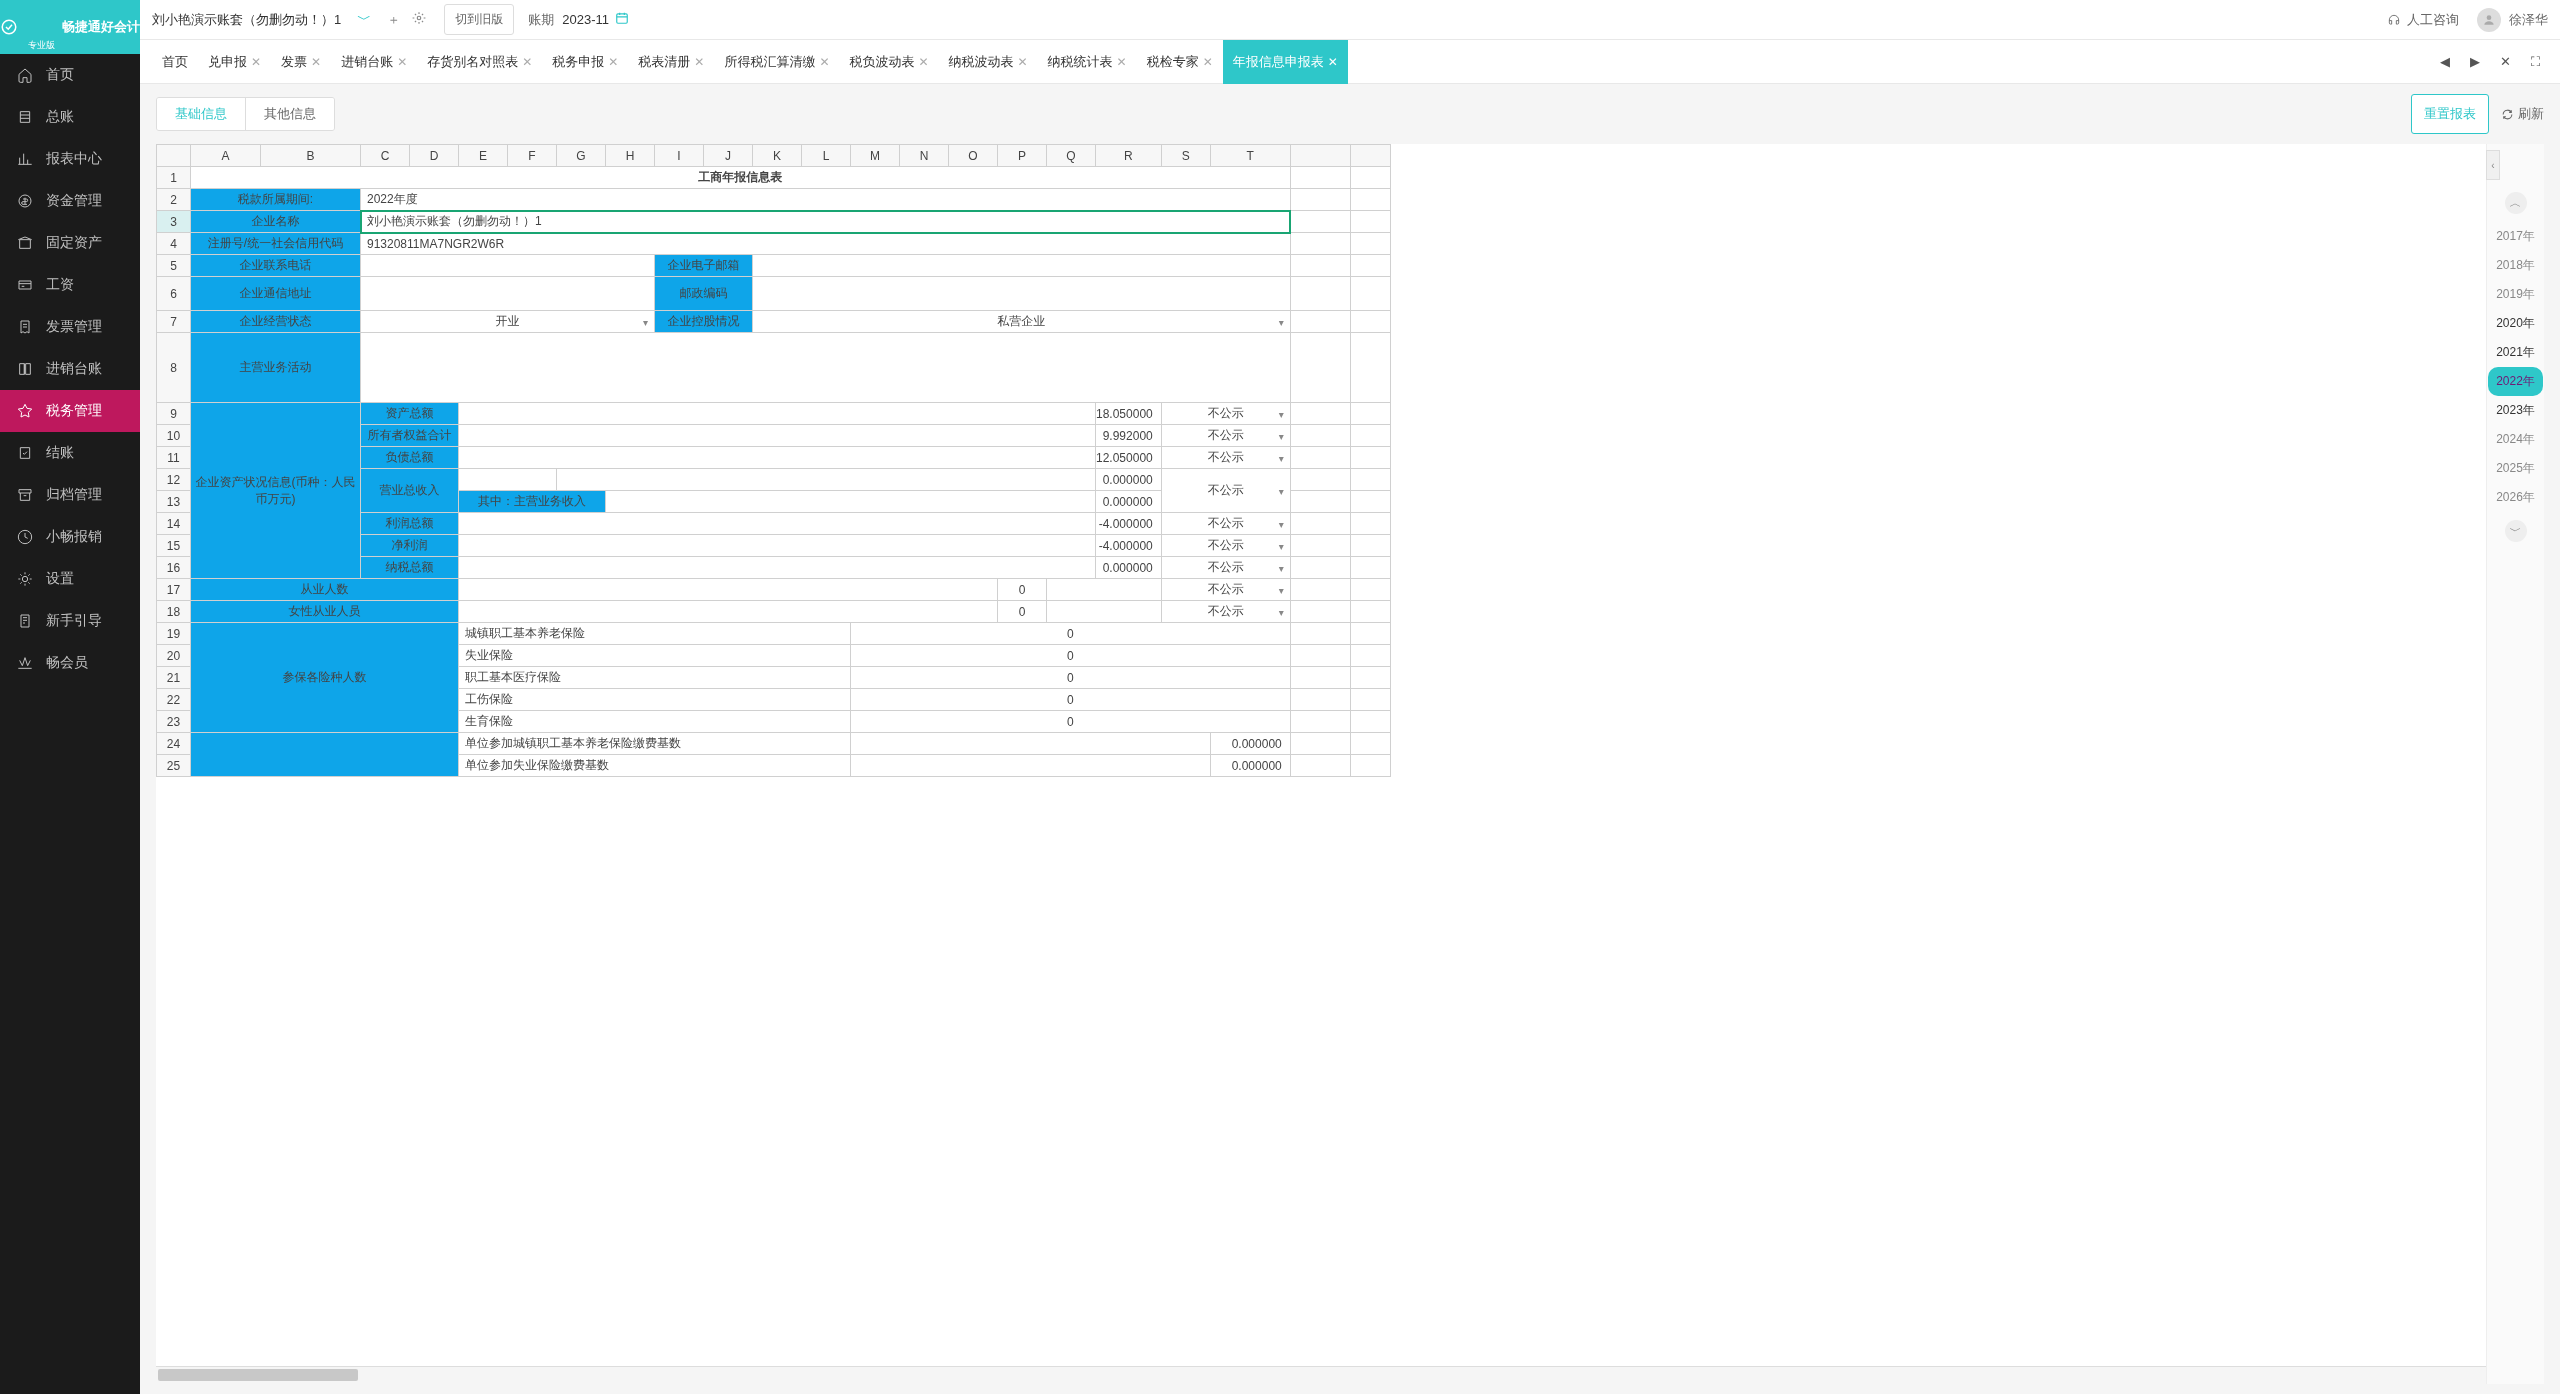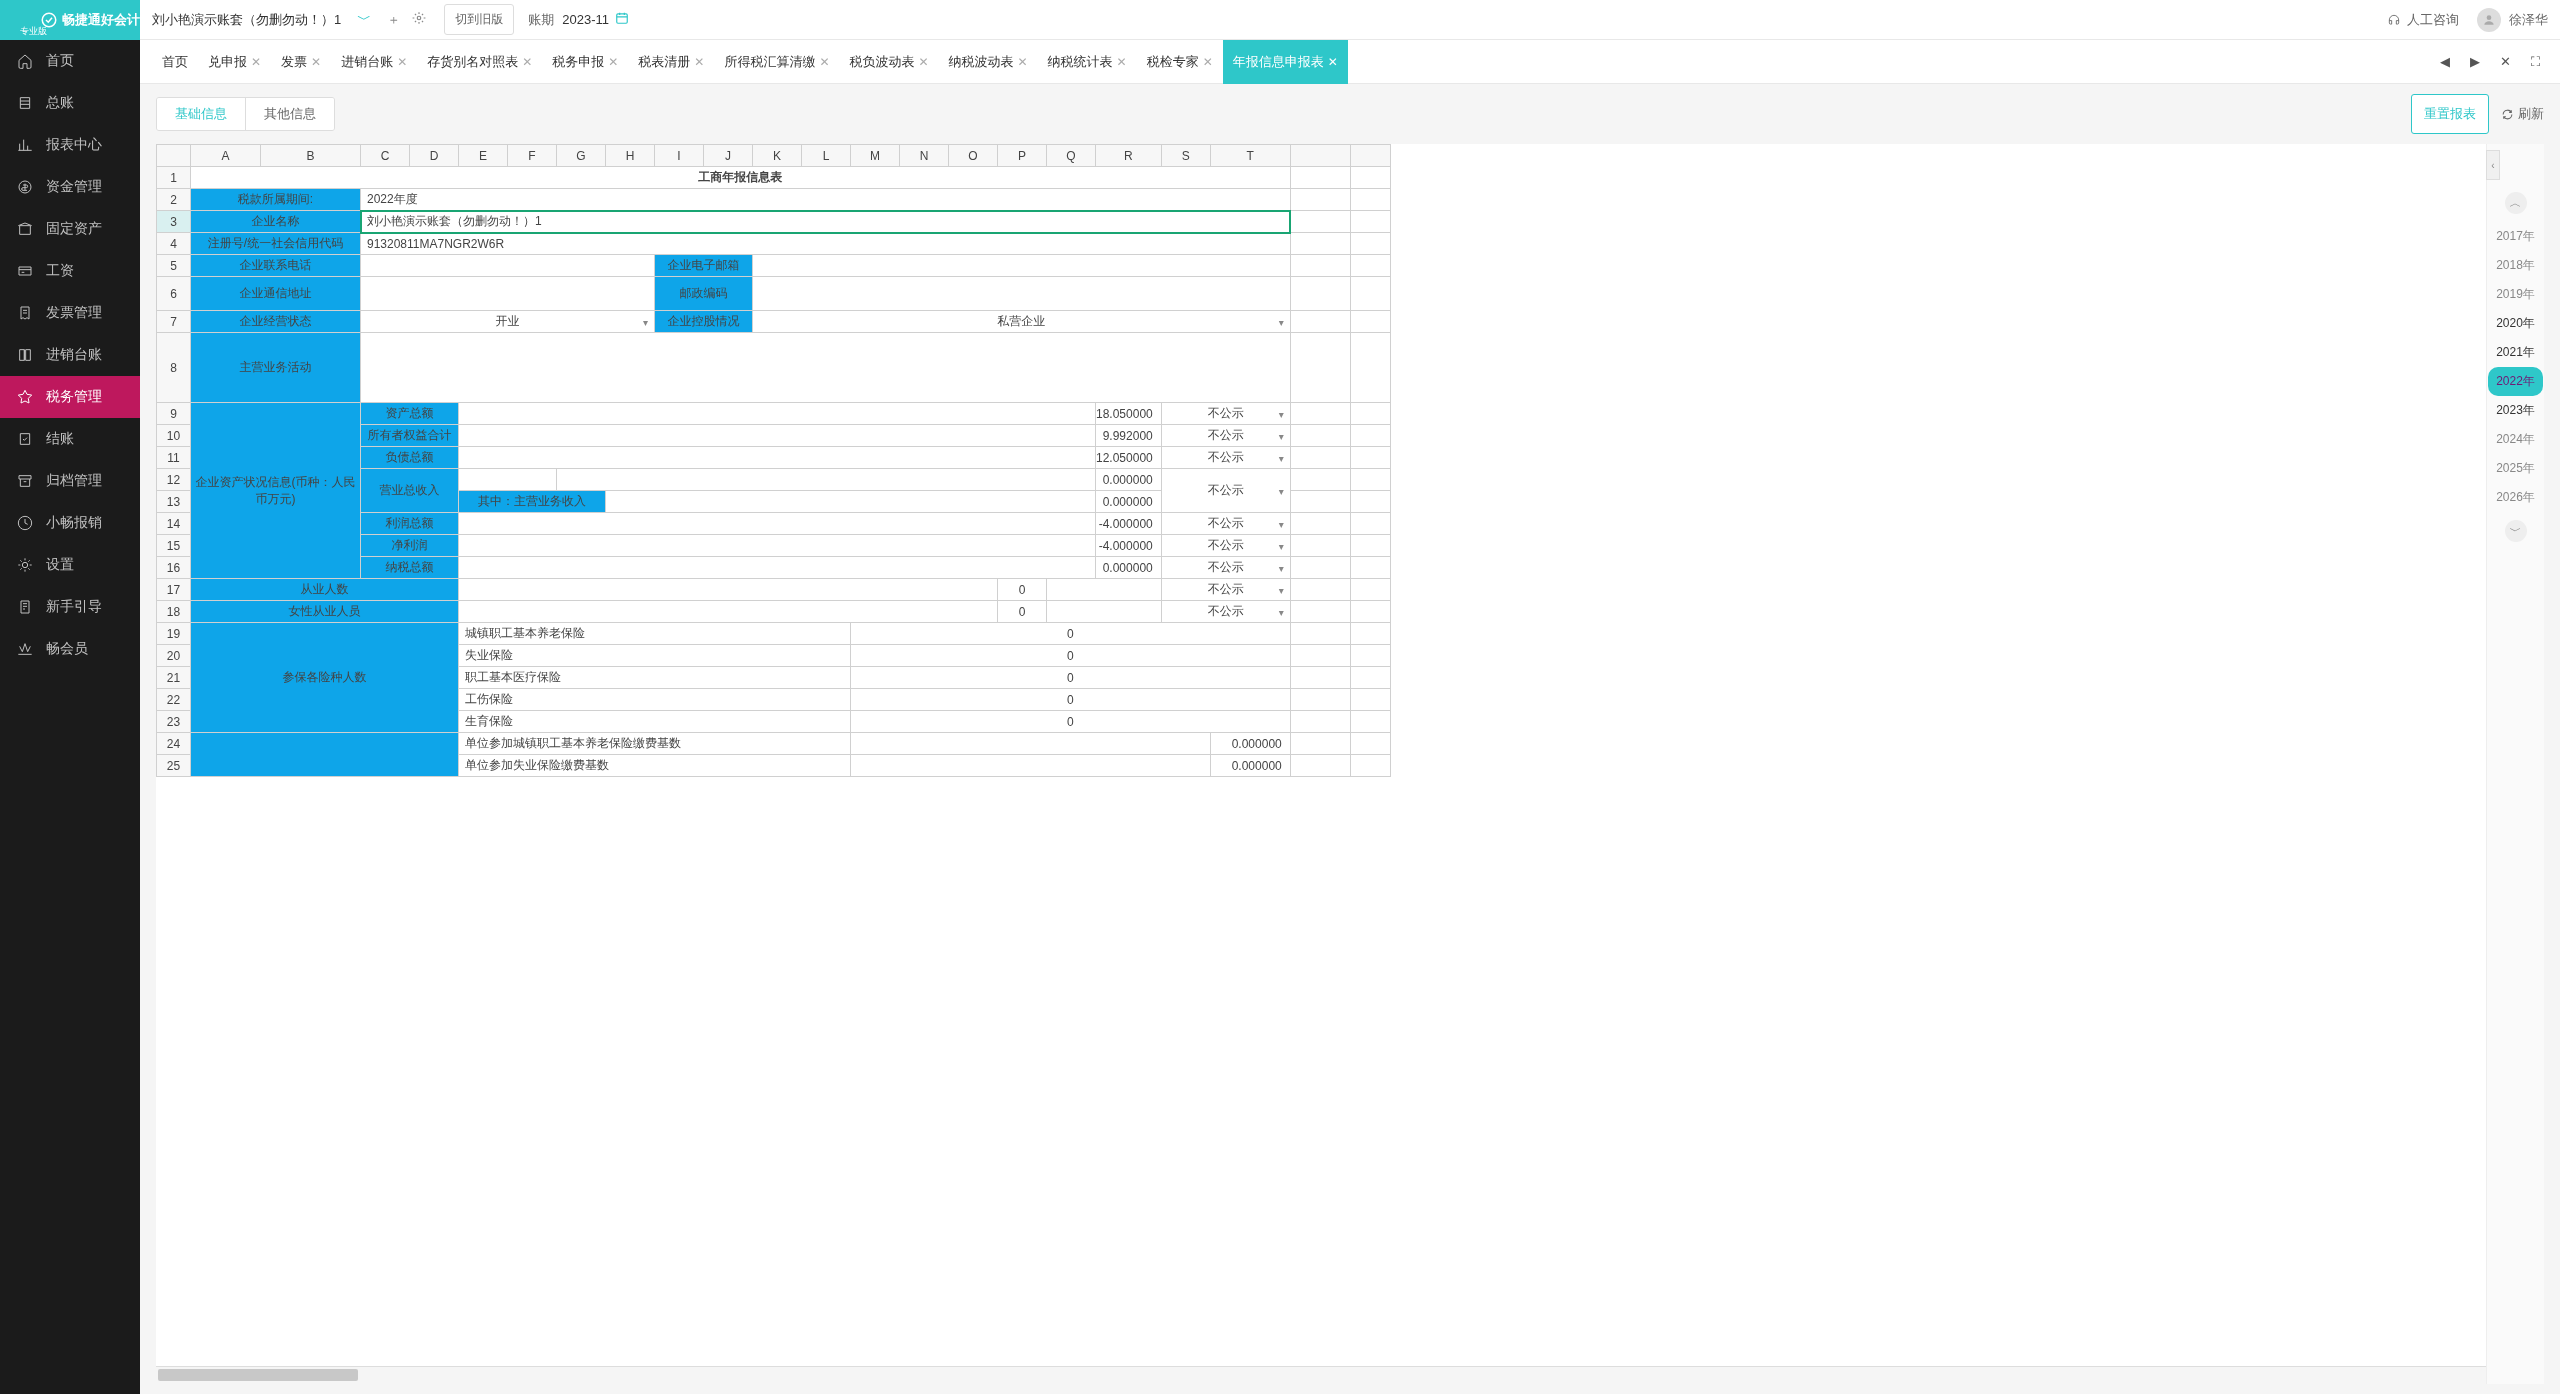--- a/index.html
+++ b/index.html
@@ -1,22 +1,22 @@
 <!DOCTYPE html>
 <html><head>
 <meta charset="utf-8">
 <style>
 * { margin: 0; padding: 0; box-sizing: border-box; font-family: "Microsoft YaHei", Arial, sans-serif; }
 body { background: #fff; font-size: 13px; color: #333; overflow: hidden; }
 .app { display: flex; height: 100vh; }
 
 
 .sidebar { width: 140px; background: #1b1b1b; color: #c0c0c0; display: flex; flex-direction: column; }
-.brand { background: #2ec7c9; height: 40px; display: flex; align-items: center; justify-content: flex-end; color: #fff; font-size: 13px; font-weight: bold; position: relative; }
-.brand-sub { position: absolute; bottom: 2px; left: 20px; font-size: 9px; font-weight: normal; font-family: Liberation Mono, monospace; }
+.brand { background: #2ec7c9; height: 54px; display: flex; align-items: center; justify-content: space-between; color: #fff; font-size: 13px; font-weight: bold; position: relative; }
+.brand-sub { position: absolute; bottom: 2px; left: 28px; font-size: 9px; font-weight: normal; font-family: Liberation Mono, monospace; }
 .nav-item { display: flex; align-items: center; padding: 12px 16px; cursor: pointer; font-size: 14px; }
 .nav-item.active { background: #be185d; color: #fff; }
 .nav-item .icon { width: 18px; height: 18px; margin-right: 12px; display: inline-flex; align-items: center; justify-content: center; }
 .nav-item svg { width: 16px; height: 16px; fill: none; stroke: currentColor; stroke-width: 1.5; }
 
 
 .main { flex: 1; display: flex; flex-direction: column; background: #f5f5f5; overflow: hidden; }
 .topbar { height: 40px; background: #fff; border-bottom: 1px solid #e8e8e8; display: flex; align-items: center; padding: 0 12px; }
 .account-sel { display: flex; align-items: center; gap: 6px; }
 .account-name { font-size: 13px; color: #333; }

